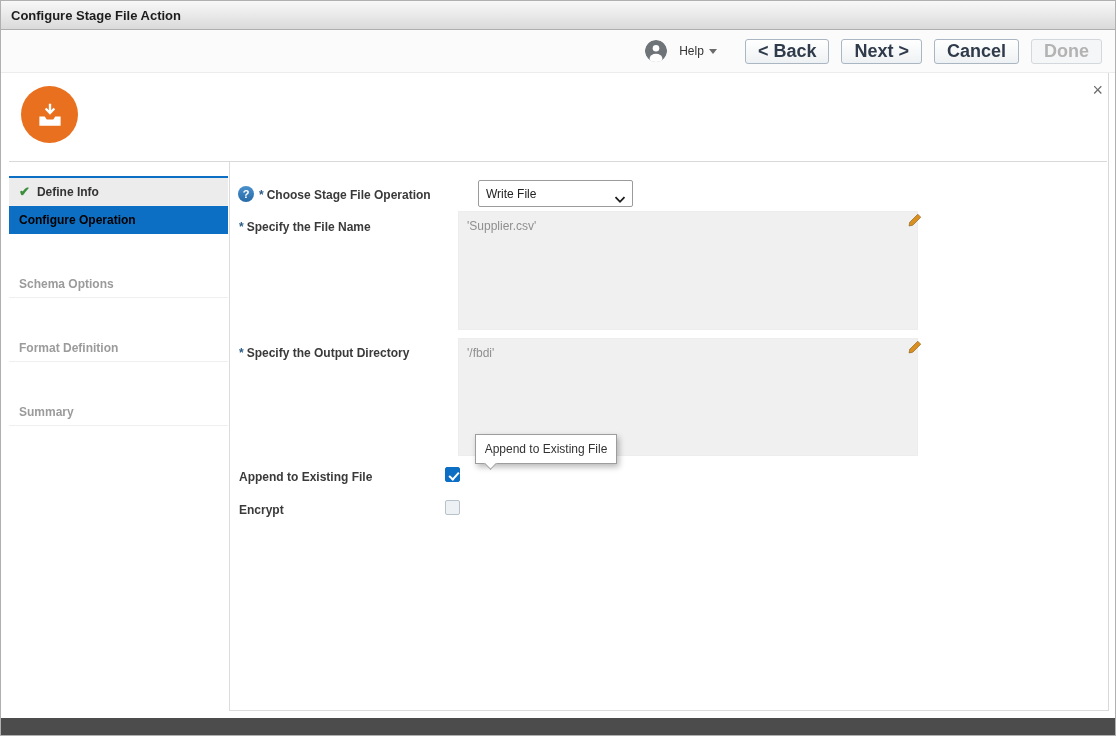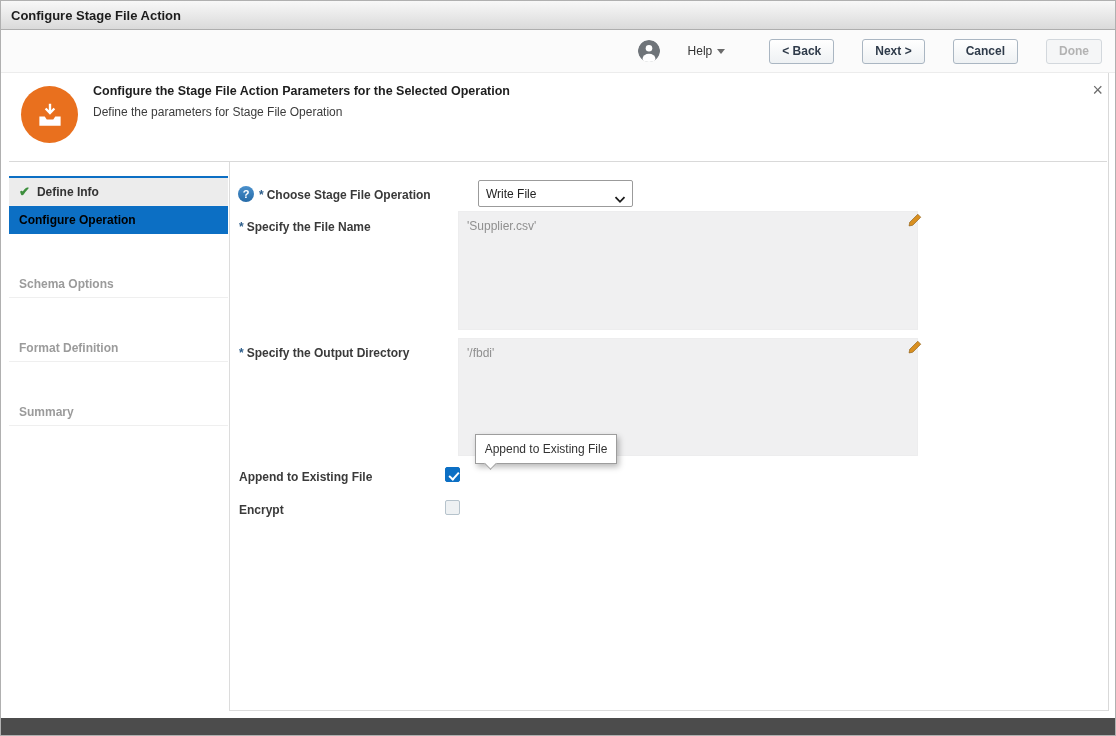--- a/index.html
+++ b/index.html
@@ -8,25 +8,25 @@
 
   
   .titlebar { position:absolute; left:0; top:0; width:100%; height:29px;
     background:linear-gradient(#f8f8f8,#dadada); border-bottom:1px solid #aeaeae;
     display:flex; align-items:center; padding-left:10px; }
   .titlebar-text { font-size:13px; font-weight:bold; color:#1c1c1c; }
 
   
   .toolbar { position:absolute; left:0; top:29px; width:100%; height:43px; background:#fbfbfb;
     border-bottom:1px solid #ececec; display:flex; align-items:center; justify-content:flex-end;
-    gap:28px; padding-right:13px; }
+    gap:12px; padding-right:13px; }
   .avatar { width:22px; height:22px; border-radius:50%; overflow:hidden; display:inline-block; cursor:pointer; }
   .help { display:inline-flex; align-items:center; gap:5px; font-size:12px; color:#333; cursor:pointer; margin-right:16px; }
   .caret { width:0; height:0; border-left:4px solid transparent; border-right:4px solid transparent; border-top:5px solid #6b6b6b; display:inline-block; }
-  .btn { height:25px; padding:0 12px; font-family:"Liberation Sans", sans-serif; font-size:12px; font-weight:bold;
+  .btn { height:25px; padding:0 12px; font-family:"Liberation Sans", sans-serif; font-size:18px; font-weight:bold;
     color:#2f3b4a; background:linear-gradient(#ffffff,#eef1f3); border:1px solid #aab6c2; border-radius:3px; cursor:pointer; }
   .btn-disabled { color:#b3b3b3; background:#f5f6f7; border-color:#d3d8dd; cursor:default;text-align:right; }
 
   
   .header { position:absolute; left:0; top:72px; width:100%; height:88px; background:#fff; }
   .brand-circle { position:absolute; left:20px; top:13px; width:57px; height:57px; border-radius:50%;
     background:#E9701E; display:flex; align-items:center; justify-content:center; }
   .header-text { position:absolute; left:92px; top:11px; }
   .header-title { font-size:12.5px; font-weight:bold; color:#1e1e1e; margin-bottom:7px; }
   .header-subtitle { font-size:12px; color:#3c3c3c; }
@@ -115,24 +115,20 @@
   </div>
 
   <div class="header">
     <div class="brand-circle">
       <svg width="30" height="30" viewBox="0 0 24 24">
         <path d="M12 3 v6.5" stroke="#fff" stroke-width="1.9" fill="none"></path>
         <path d="M8.5 6.8 L12 10.4 L15.5 6.8" stroke="#fff" stroke-width="1.9" fill="none"></path>
         <path d="M3.5 13.2 h4.3 l1.6 2.4 h5.2 l1.6 -2.4 h4.3 v7.3 h-17 z" fill="#fff"></path>
       </svg>
     </div>
-    <div class="header-text">
-      <div class="header-title">Configure the Stage File Action Parameters for the Selected Operation</div>
-      <div class="header-subtitle">Define the parameters for Stage File Operation</div>
-    </div>
     <span class="close">×</span>
   </div>
 
   <div class="divider"></div>
   <div class="right-line"></div>
 
   <nav class="sidebar">
     <div class="step step-completed">
       <span class="check">✔</span>
       <span class="step-label">Define Info</span>

